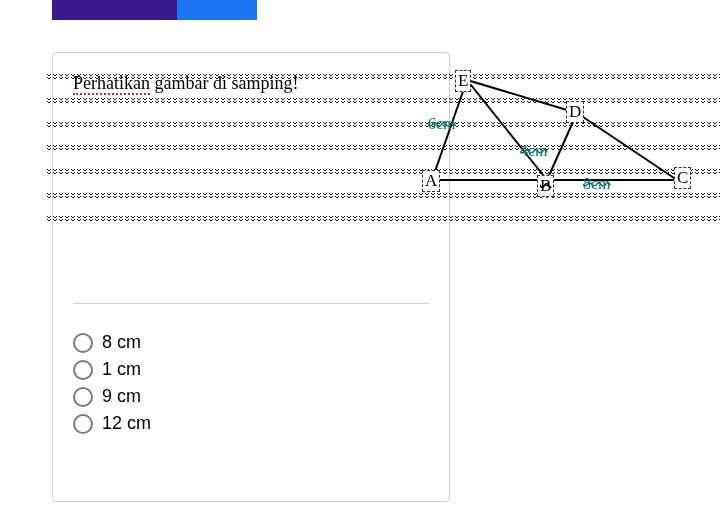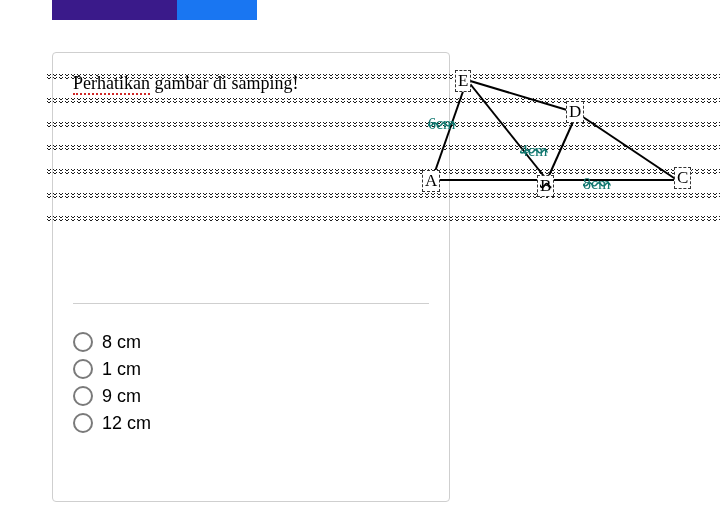--- a/index.html
+++ b/index.html
@@ -59,21 +59,21 @@
   .u-blue {
     border-bottom: 2px dotted #1861e0;
   }
 
   .options {
     margin-top: 28px;
     font-family: Arial, sans-serif;
   }
   .option-row {
     display: flex;
-    align-items: flex-start;
+    align-items: flex-end;
     margin-bottom: 6px;
     font-size: 18px;
   }
   .radio {
     width: 16px;
     height: 16px;
     border: 2px solid #7a7a7a;
     border-radius: 50%;
     background: #fff;
     margin-right: 9px;

